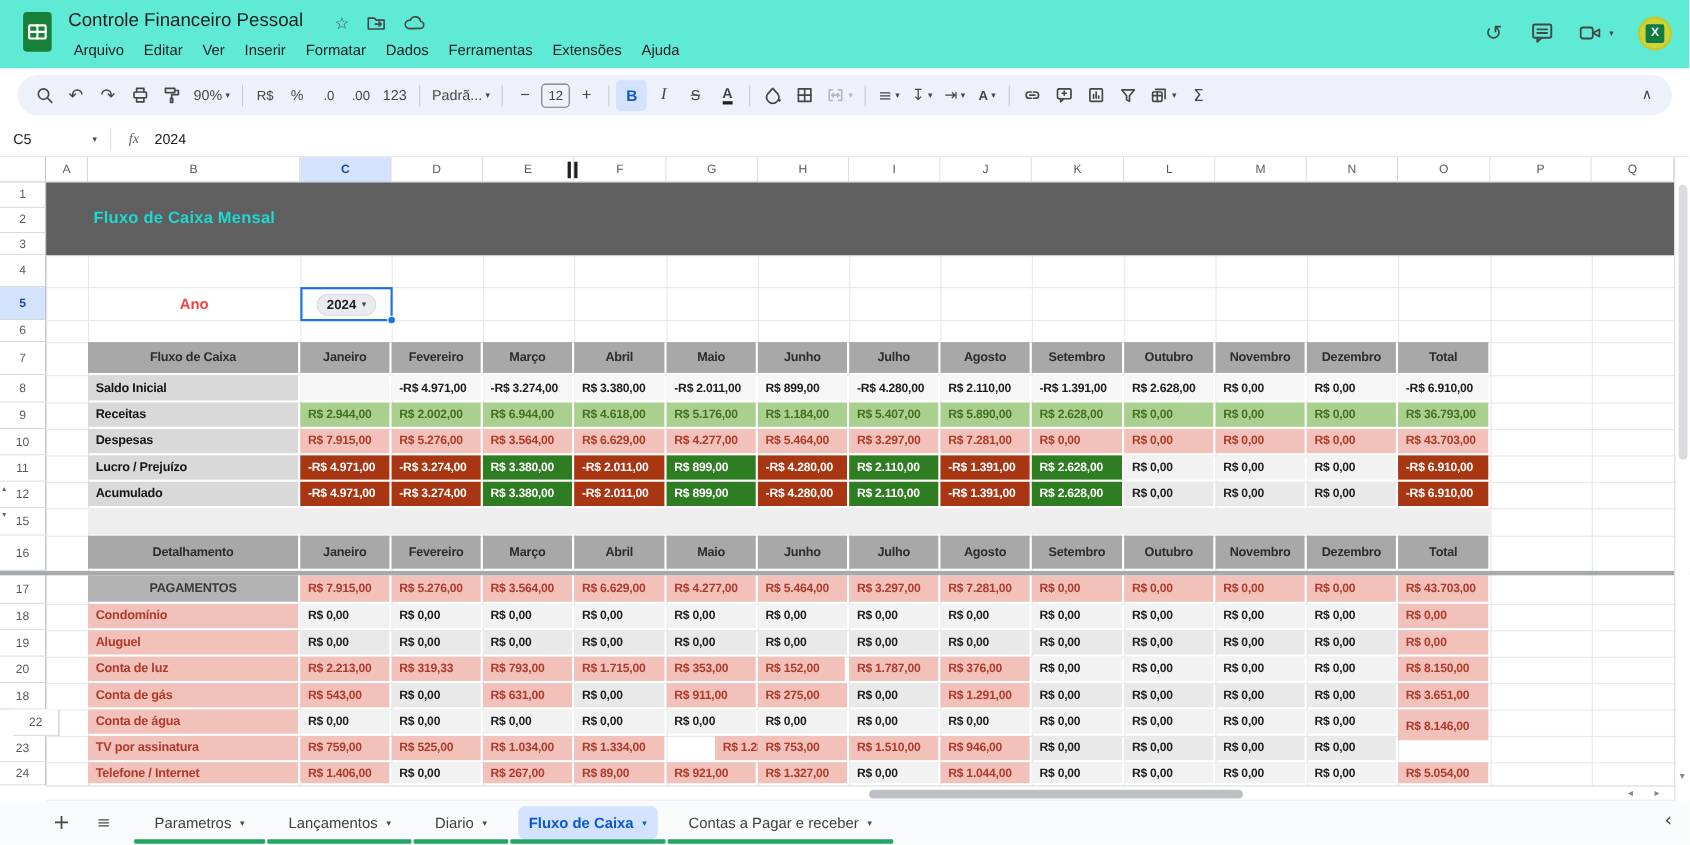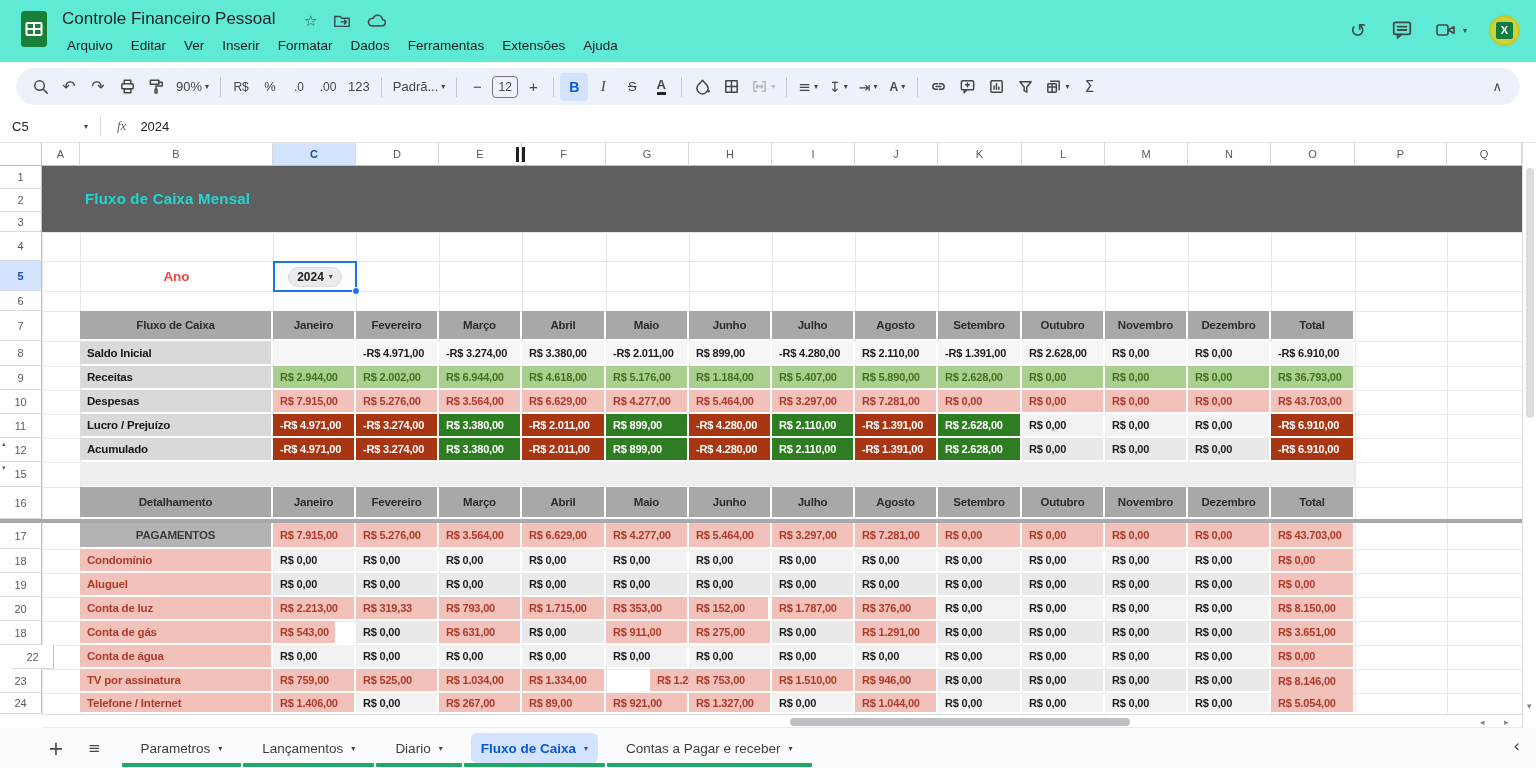--- a/index.html
+++ b/index.html
@@ -544,21 +544,21 @@
         <div class="cell c-pink" style="left: 606px; top: 597px; width: 81px; height: 22px;">R$ 353,00</div>
         <div class="cell c-pink" style="left: 689px; top: 597px; width: 79px; height: 22px;">R$ 152,00</div>
         <div class="cell c-pink" style="left: 772px; top: 597px; width: 81px; height: 22px;">R$ 1.787,00</div>
         <div class="cell c-pink" style="left: 855px; top: 597px; width: 81px; height: 22px;">R$ 376,00</div>
         <div class="cell c-zero" style="left: 938px; top: 597px; width: 82px; height: 22px;">R$ 0,00</div>
         <div class="cell c-zero" style="left: 1022px; top: 597px; width: 81px; height: 22px;">R$ 0,00</div>
         <div class="cell c-zero" style="left: 1105px; top: 597px; width: 81px; height: 22px;">R$ 0,00</div>
         <div class="cell c-zero" style="left: 1188px; top: 597px; width: 81px; height: 22px;">R$ 0,00</div>
         <div class="cell c-pink" style="left: 1271px; top: 597px; width: 82px; height: 22px;">R$ 8.150,00</div>
         <div class="cell c-pinklab" style="left: 80px; top: 621px; width: 191px; height: 22px;">Conta de gás</div>
-        <div class="cell c-pink" style="left: 273px; top: 621px; width: 62px; height: 22px; text-align: center;">R$ 543,00</div>
+        <div class="cell c-pink" style="left: 273px; top: 621px; width: 81px; height: 22px; text-align: center;">R$ 543,00</div>
         <div class="cell c-zero2" style="left: 356px; top: 621px; width: 81px; height: 22px;">R$ 0,00</div>
         <div class="cell c-pink" style="left: 439px; top: 621px; width: 81px; height: 22px;">R$ 631,00</div>
         <div class="cell c-zero2" style="left: 522px; top: 621px; width: 82px; height: 22px;">R$ 0,00</div>
         <div class="cell c-pink" style="left: 606px; top: 621px; width: 81px; height: 22px;">R$ 911,00</div>
         <div class="cell c-pink" style="left: 689px; top: 621px; width: 81px; height: 22px;">R$ 275,00</div>
         <div class="cell c-zero2" style="left: 772px; top: 621px; width: 81px; height: 22px;">R$ 0,00</div>
         <div class="cell c-pink" style="left: 855px; top: 621px; width: 81px; height: 22px;">R$ 1.291,00</div>
         <div class="cell c-zero2" style="left: 938px; top: 621px; width: 82px; height: 22px;">R$ 0,00</div>
         <div class="cell c-zero2" style="left: 1022px; top: 621px; width: 81px; height: 22px;">R$ 0,00</div>
         <div class="cell c-zero2" style="left: 1105px; top: 621px; width: 81px; height: 22px;">R$ 0,00</div>
@@ -584,21 +584,21 @@
         <div class="cell c-pink" style="left: 439px; top: 669px; width: 81px; height: 22px;">R$ 1.034,00</div>
         <div class="cell c-pink" style="left: 522px; top: 669px; width: 82px; height: 22px;">R$ 1.334,00</div>
         <div class="cell c-pink" style="left: 606px; top: 669px; width: 81px; height: 22px; margin-left: 44px;">R$ 1.285,00</div>
         <div class="cell c-pink" style="left: 689px; top: 669px; width: 81px; height: 22px;">R$ 753,00</div>
         <div class="cell c-pink" style="left: 772px; top: 669px; width: 81px; height: 22px;">R$ 1.510,00</div>
         <div class="cell c-pink" style="left: 855px; top: 669px; width: 81px; height: 22px;">R$ 946,00</div>
         <div class="cell c-zero2" style="left: 938px; top: 669px; width: 82px; height: 22px;">R$ 0,00</div>
         <div class="cell c-zero2" style="left: 1022px; top: 669px; width: 81px; height: 22px;">R$ 0,00</div>
         <div class="cell c-zero2" style="left: 1105px; top: 669px; width: 81px; height: 22px;">R$ 0,00</div>
         <div class="cell c-zero2" style="left: 1188px; top: 669px; width: 81px; height: 22px;">R$ 0,00</div>
-        <div class="cell c-pink" style="left: 1271px; top: 669px; width: 82px; height: 24px;">R$ 8.146,00</div>
+        <div class="cell c-pink" style="left: 1271px; top: 649px; width: 82px; height: 24px;">R$ 8.146,00</div>
         <div class="cell c-pinklab" style="left: 80px; top: 693px; width: 191px; height: 19px;">Telefone / Internet</div>
         <div class="cell c-pink" style="left: 273px; top: 693px; width: 81px; height: 19px;">R$ 1.406,00</div>
         <div class="cell c-zero" style="left: 356px; top: 693px; width: 81px; height: 19px;">R$ 0,00</div>
         <div class="cell c-pink" style="left: 439px; top: 693px; width: 81px; height: 19px;">R$ 267,00</div>
         <div class="cell c-pink" style="left: 522px; top: 693px; width: 82px; height: 19px;">R$ 89,00</div>
         <div class="cell c-pink" style="left: 606px; top: 693px; width: 81px; height: 19px;">R$ 921,00</div>
         <div class="cell c-pink" style="left: 689px; top: 693px; width: 81px; height: 19px;">R$ 1.327,00</div>
         <div class="cell c-zero" style="left: 772px; top: 693px; width: 81px; height: 19px;">R$ 0,00</div>
         <div class="cell c-pink" style="left: 855px; top: 693px; width: 81px; height: 19px;">R$ 1.044,00</div>
         <div class="cell c-zero" style="left: 938px; top: 693px; width: 82px; height: 19px;">R$ 0,00</div>

